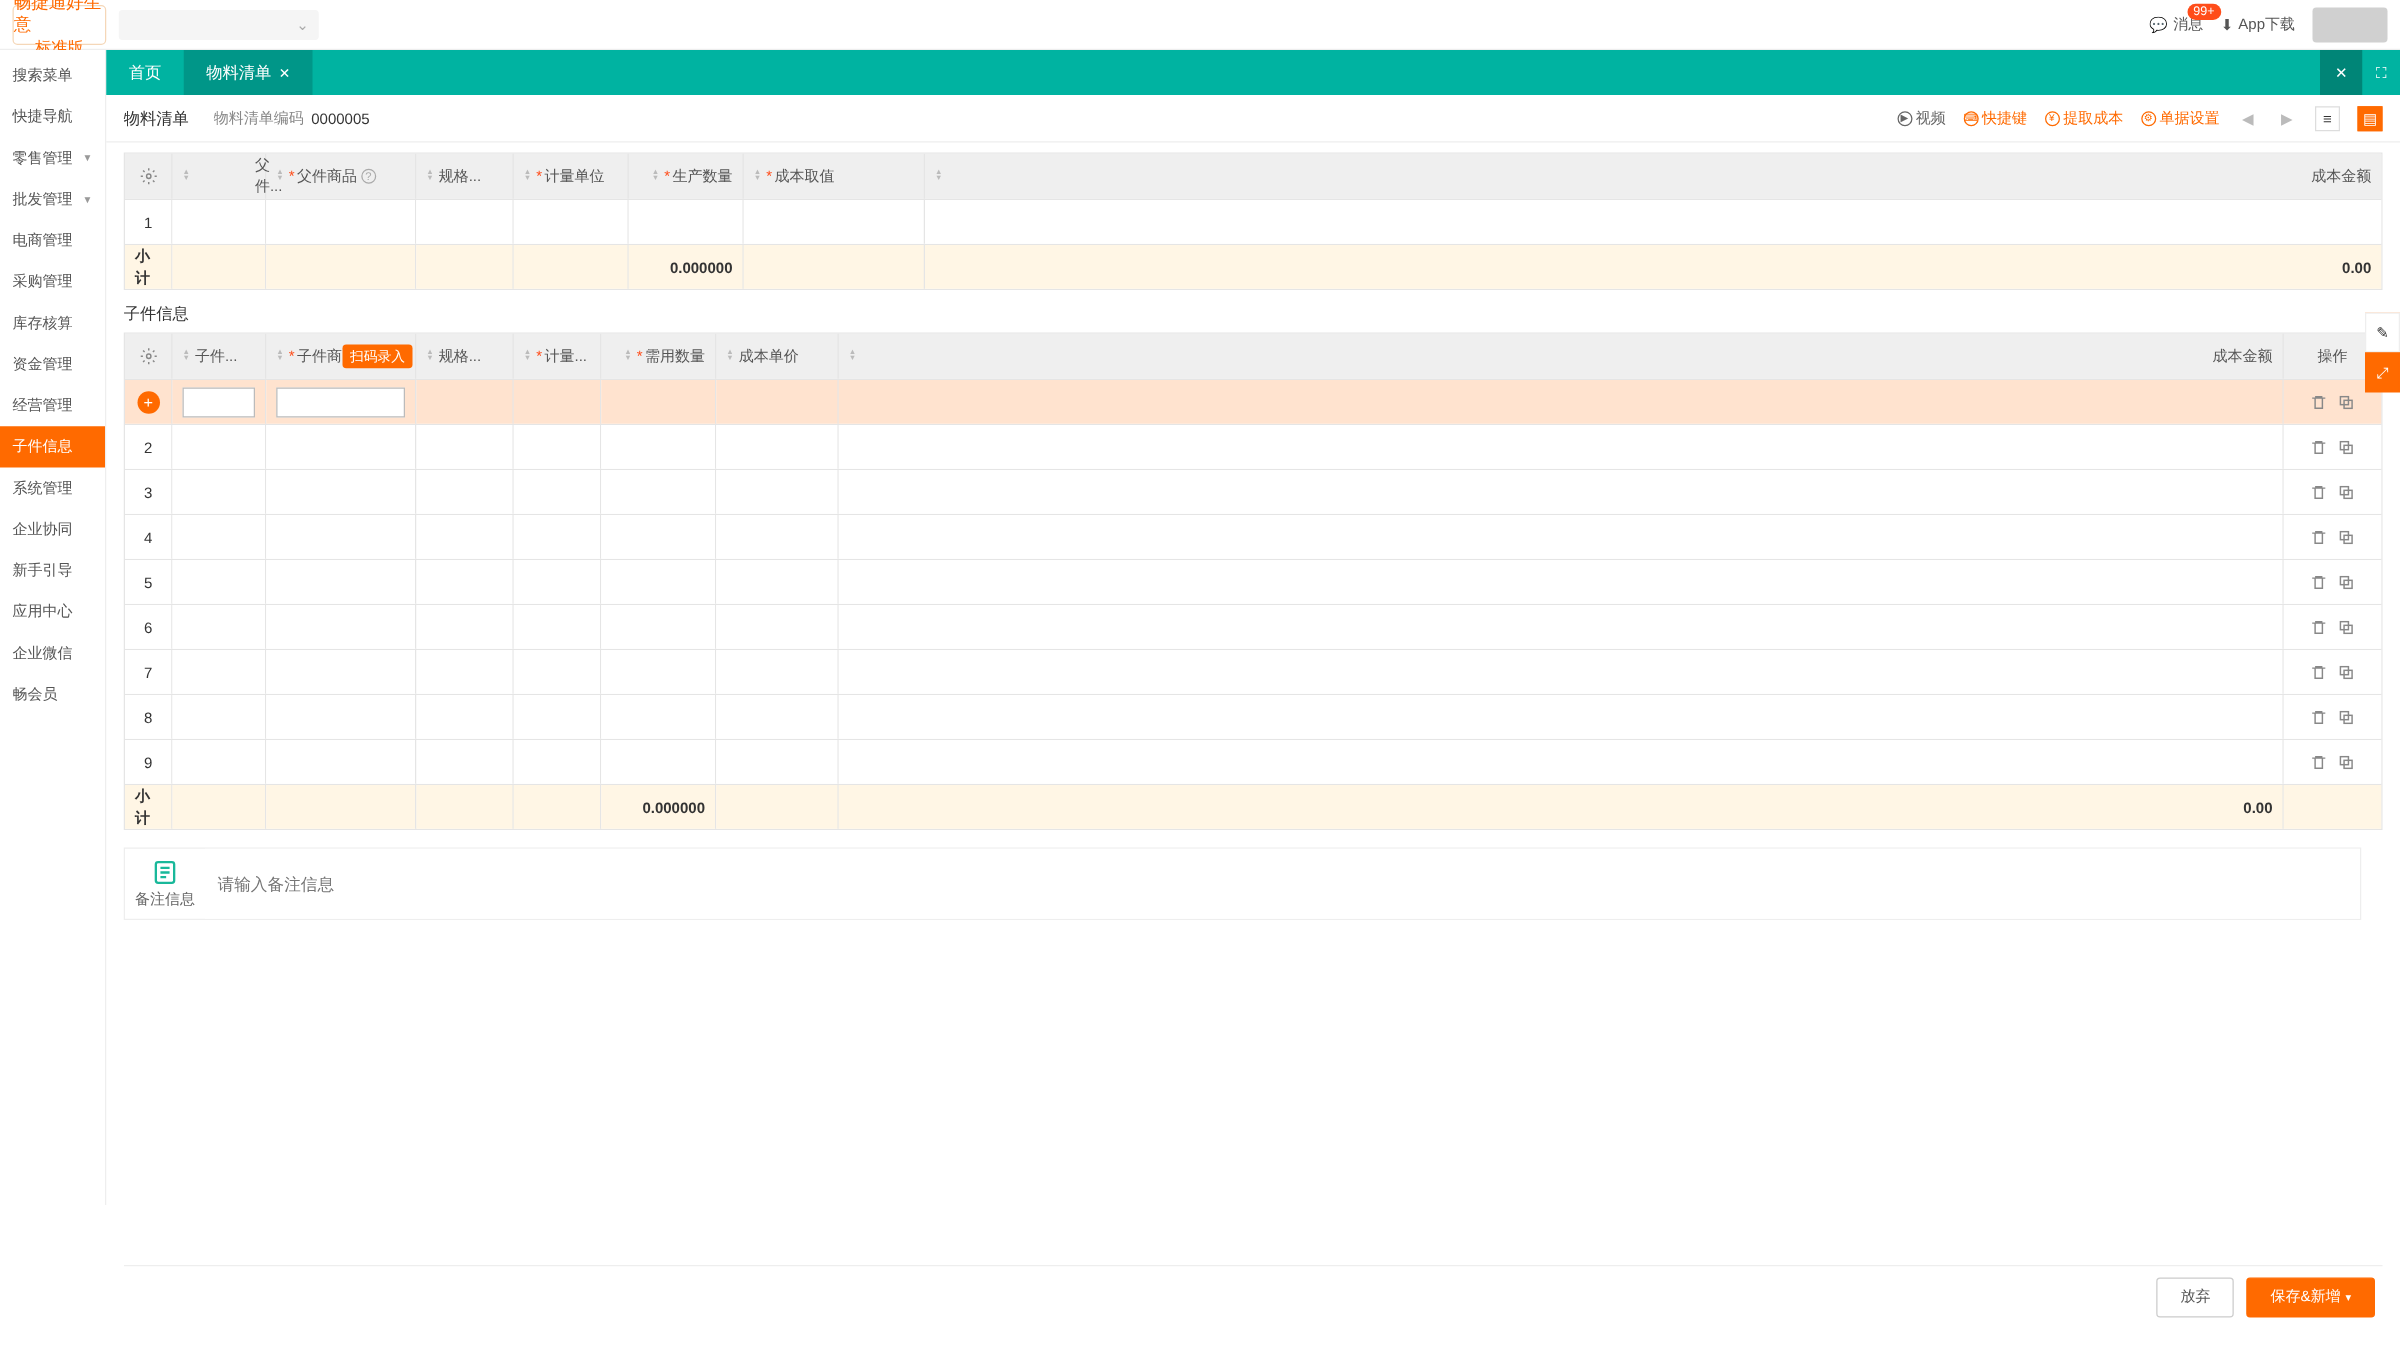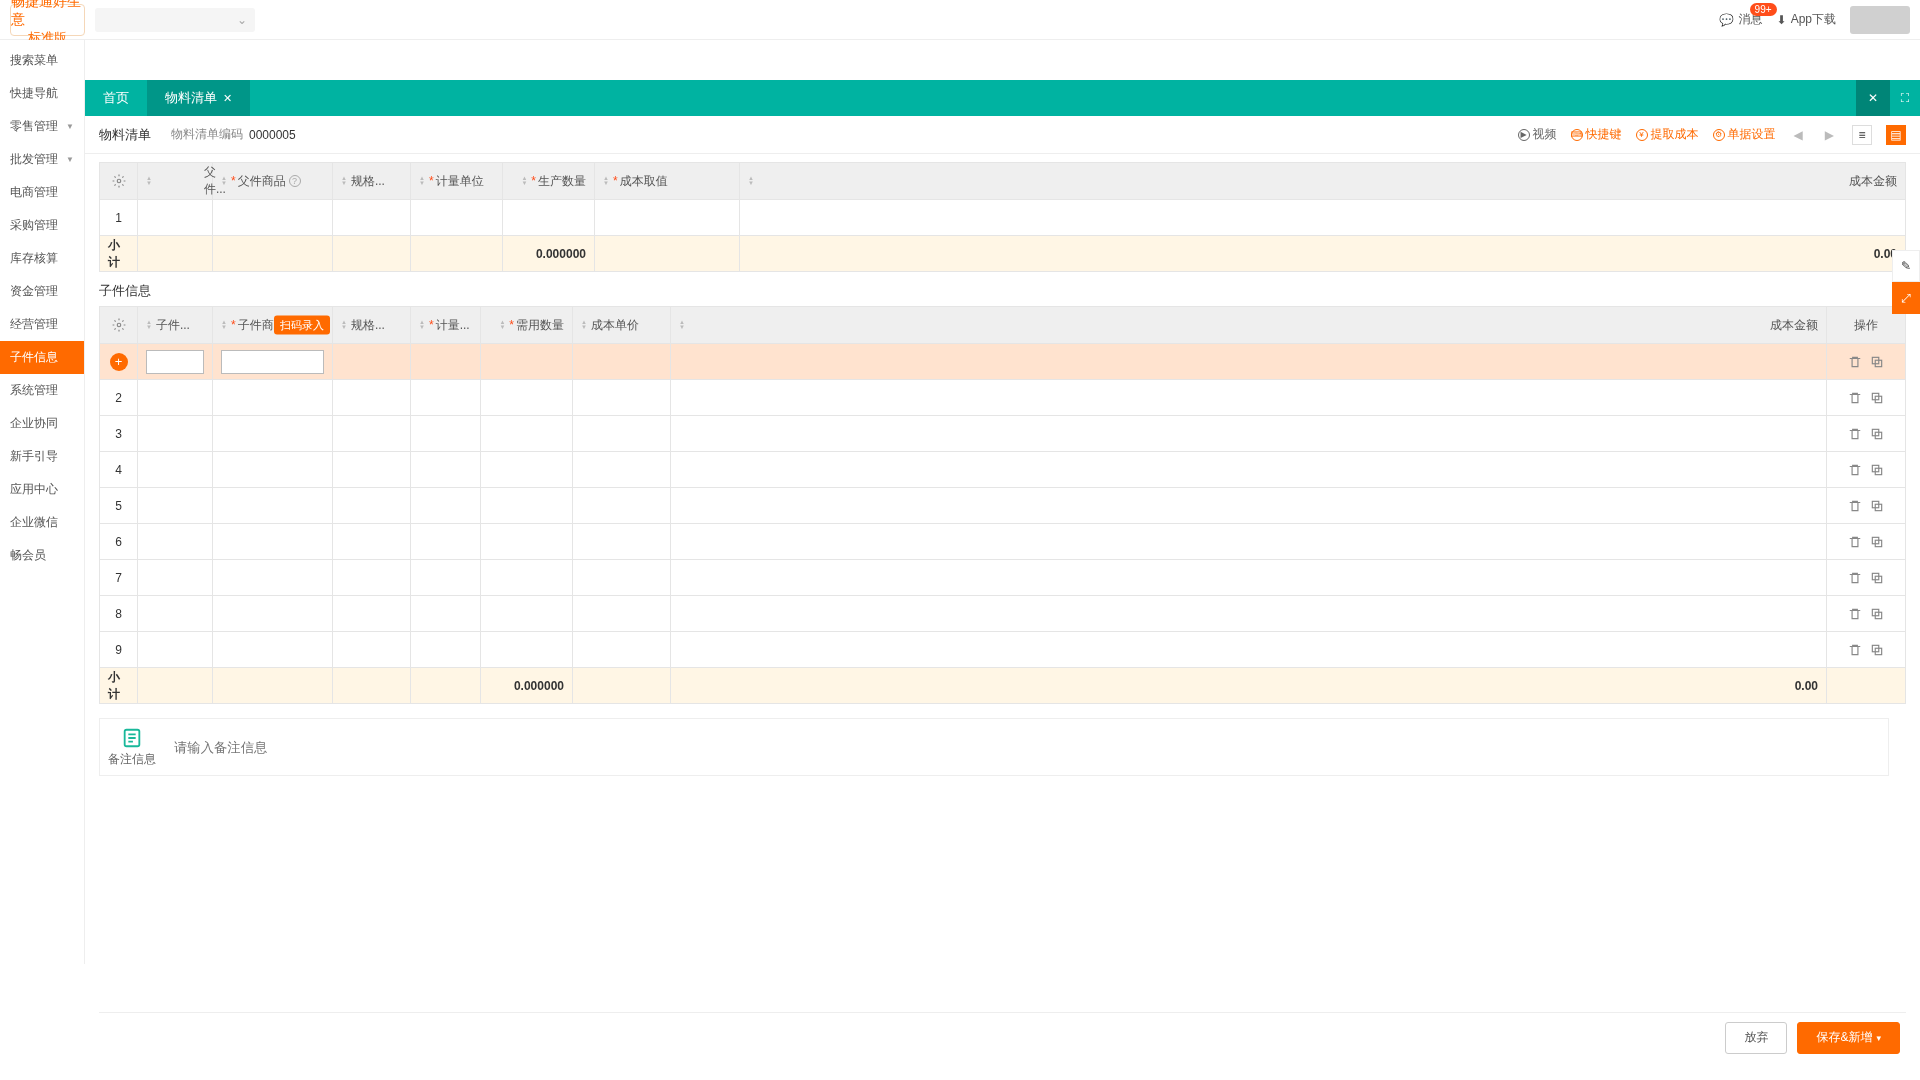--- a/index.html
+++ b/index.html
@@ -13,21 +13,21 @@
 .top-right{margin-left:auto;display:flex;align-items:center;gap:14px;}
 .top-link{display:flex;align-items:center;gap:4px;color:#555;cursor:pointer;position:relative;}
 .badge{position:absolute;top:-8px;right:-14px;background:#ff4d1a;color:#fff;font-size:10px;padding:1px 5px;border-radius:8px;}
 .avatar{width:60px;height:28px;background:#d0d0d0;border-radius:3px;}
 .layout{display:flex;height:924px;}
 .sidebar{width:85px;background:#fff;border-right:1px solid #eee;padding-top:4px;}
 .side-item{height:33px;display:flex;align-items:center;padding:0 10px;color:#555;cursor:pointer;position:relative;}
 .side-item.active{background:#ff6a00;color:#fff;}
 .side-item .exp{margin-left:auto;font-size:8px;color:#999;}
 .main{flex:1;display:flex;flex-direction:column;min-width:0;}
-.tabbar{height:36px;background:#00b3a1;display:flex;align-items:stretch;margin-top:40px;}
+.tabbar{height:36px;background:#00b3a1;display:flex;align-items:stretch;}
 .tab{padding:0 18px;display:flex;align-items:center;color:#fff;cursor:pointer;font-size:13px;}
 .tab.active{background:#009688;}
 .tab .x{margin-left:6px;font-size:11px;}
 .tabbar .close-all{margin-left:auto;width:34px;background:#008577;color:#fff;display:flex;align-items:center;justify-content:center;cursor:pointer;}
 .tabbar .expand{width:30px;background:#00b3a1;color:#fff;display:flex;align-items:center;justify-content:center;cursor:pointer;}
 .subhdr{height:38px;display:flex;align-items:center;padding:0 14px;border-bottom:1px solid #eee;}
 .subhdr .title{font-size:13px;color:#333;margin-right:20px;}
 .subhdr .label{color:#888;margin-right:6px;}
 .subhdr .code{color:#333;}
 .subhdr .tools{margin-left:auto;display:flex;align-items:center;gap:14px;}

